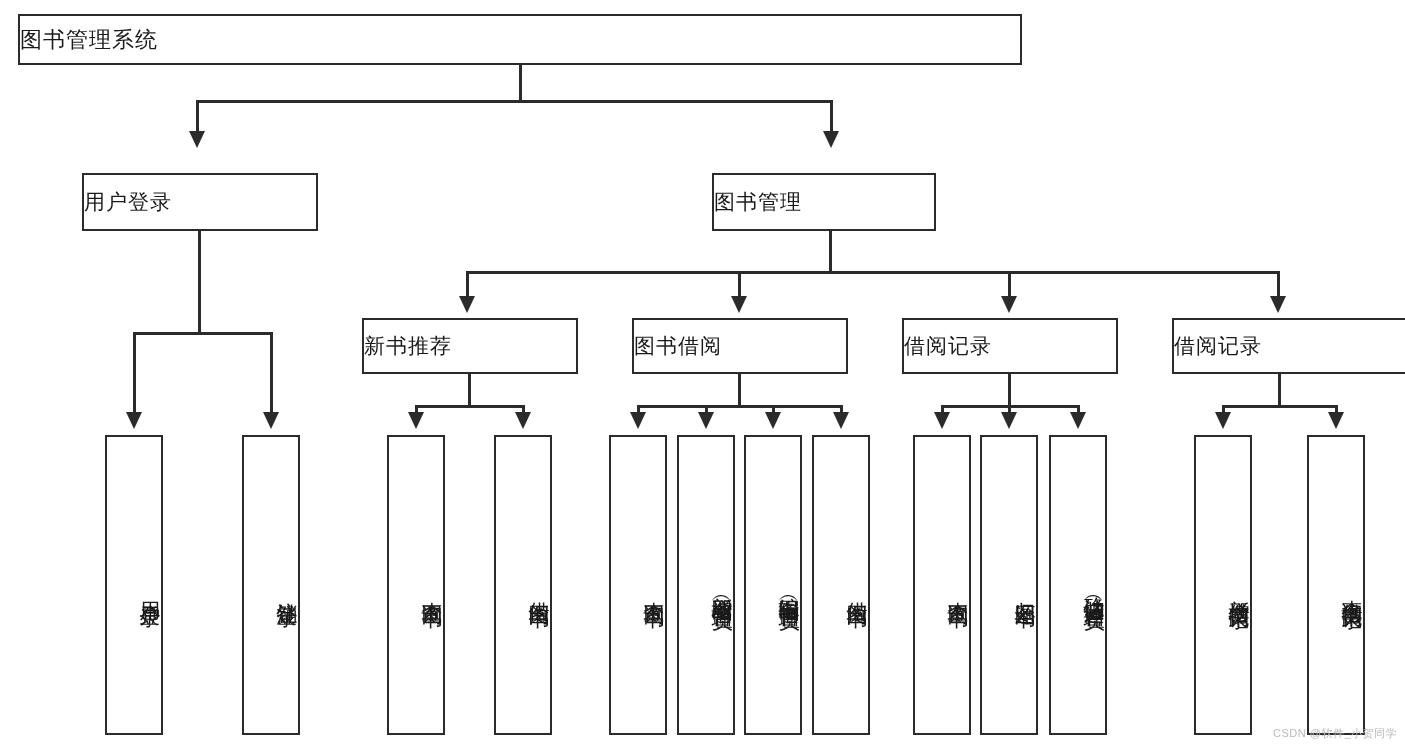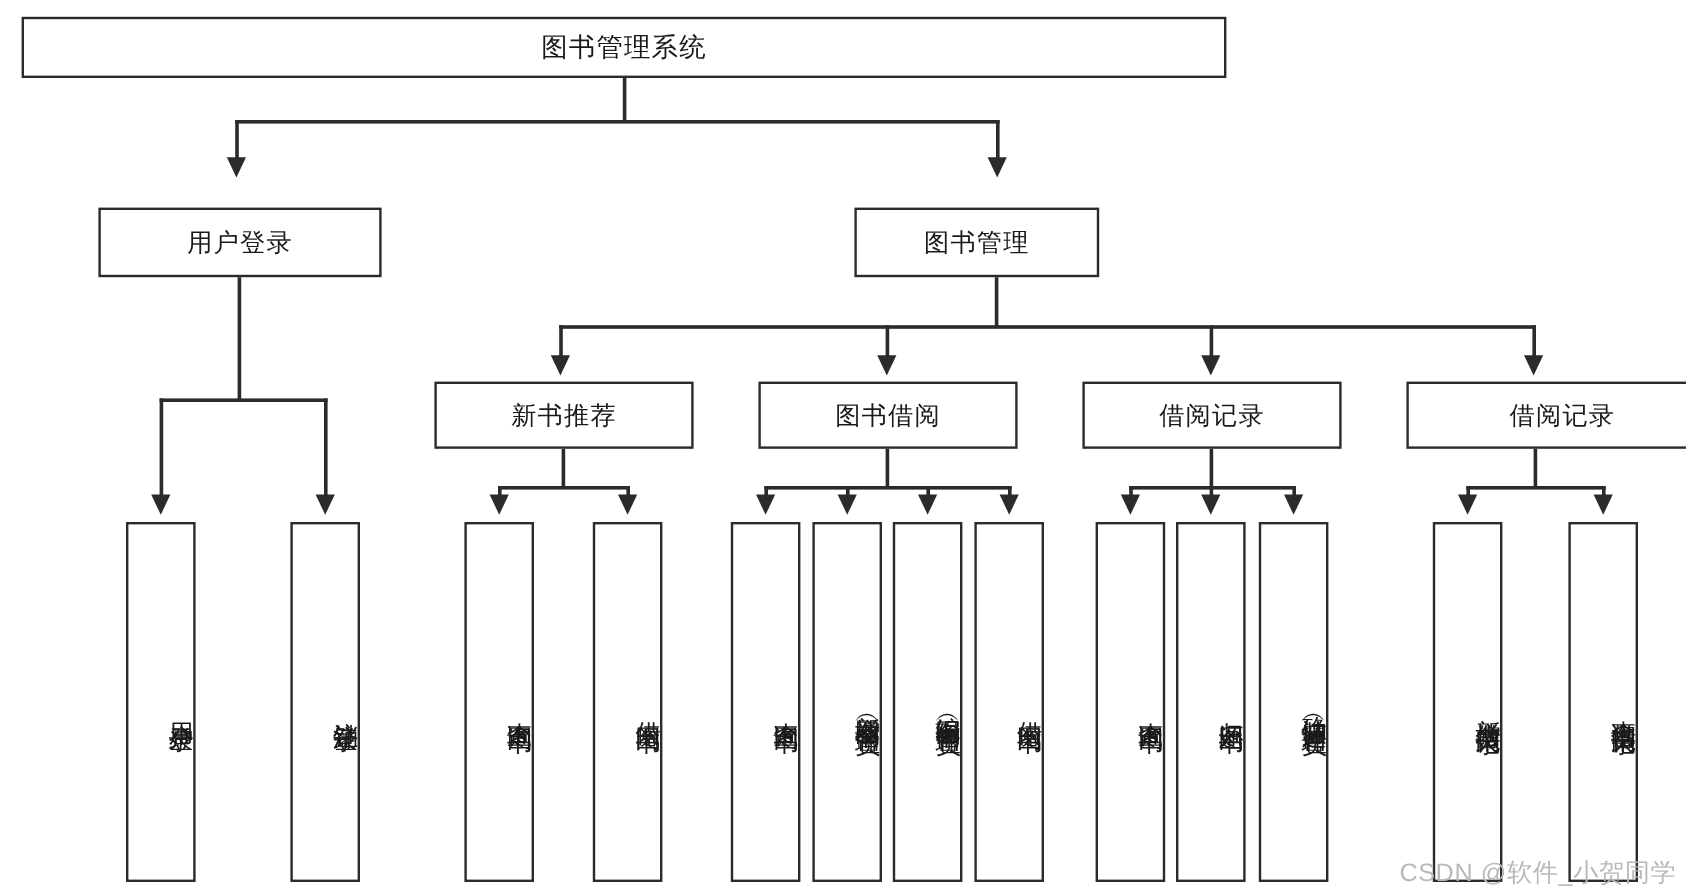--- a/index.html
+++ b/index.html
@@ -17,21 +17,20 @@
     background: #ffffff;
     overflow: hidden;
   }
   .node {
     position: absolute;
     box-sizing: border-box;
     border: 2px solid #2b2b2b;
     background: #ffffff;
     display: flex;
     align-items: center;
-    justify-content: center;
     color: #1a1a1a;
   }
   .node.horiz {
     font-size: 21px;
     letter-spacing: 1px;
   }
   .node.vert {
     writing-mode: vertical-rl;
     text-orientation: upright;
     font-size: 21px;
@@ -60,21 +59,21 @@
     width: 0;
     height: 0;
     border-left: 8px solid transparent;
     border-right: 8px solid transparent;
     border-top: 17px solid #2b2b2b;
   }
   #watermark {
     position: absolute;
     right: 8px;
     bottom: 6px;
-    font-size: 21px;
+    font-size: 11px;
     color: #b9b9b9;
     letter-spacing: 0.5px;
     white-space: nowrap;
     margin-left: 30px;
   }
 </style>
 </head>
 <body>
 
 <div id="canvas">
@@ -87,21 +86,21 @@
 
   <div class="edge h" style="left:196px; top:100px; width:637px; height:3px;"></div>
   <div class="edge v" style="left:196px; top:100px; width:3px; height:33px;"></div>
   <div class="edge v" style="left:830px; top:100px; width:3px; height:33px;"></div>
   <div class="arrow" style="left:189px; top:131px;"></div>
   <div class="arrow" style="left:823px; top:131px;"></div>
 
   <div class="node horiz" style="left:82px; top:173px; width:236px; height:58px;">
     <span>用户登录</span>
   </div>
-  <div class="node horiz" style="left:712px; top:173px; width:204px; height:58px;">
+  <div class="node horiz" style="left:712px; top:173px; width:224px; height:58px;">
     <span>图书管理</span>
   </div>
 
   <div class="edge v" style="left:198px; top:231px; width:3px; height:103px;"></div>
   <div class="edge h" style="left:133px; top:332px; width:140px; height:3px;"></div>
   <div class="edge v" style="left:133px; top:332px; width:3px; height:82px;"></div>
   <div class="edge v" style="left:270px; top:332px; width:3px; height:82px;"></div>
   <div class="arrow" style="left:126px; top:412px;"></div>
   <div class="arrow" style="left:263px; top:412px;"></div>
 

